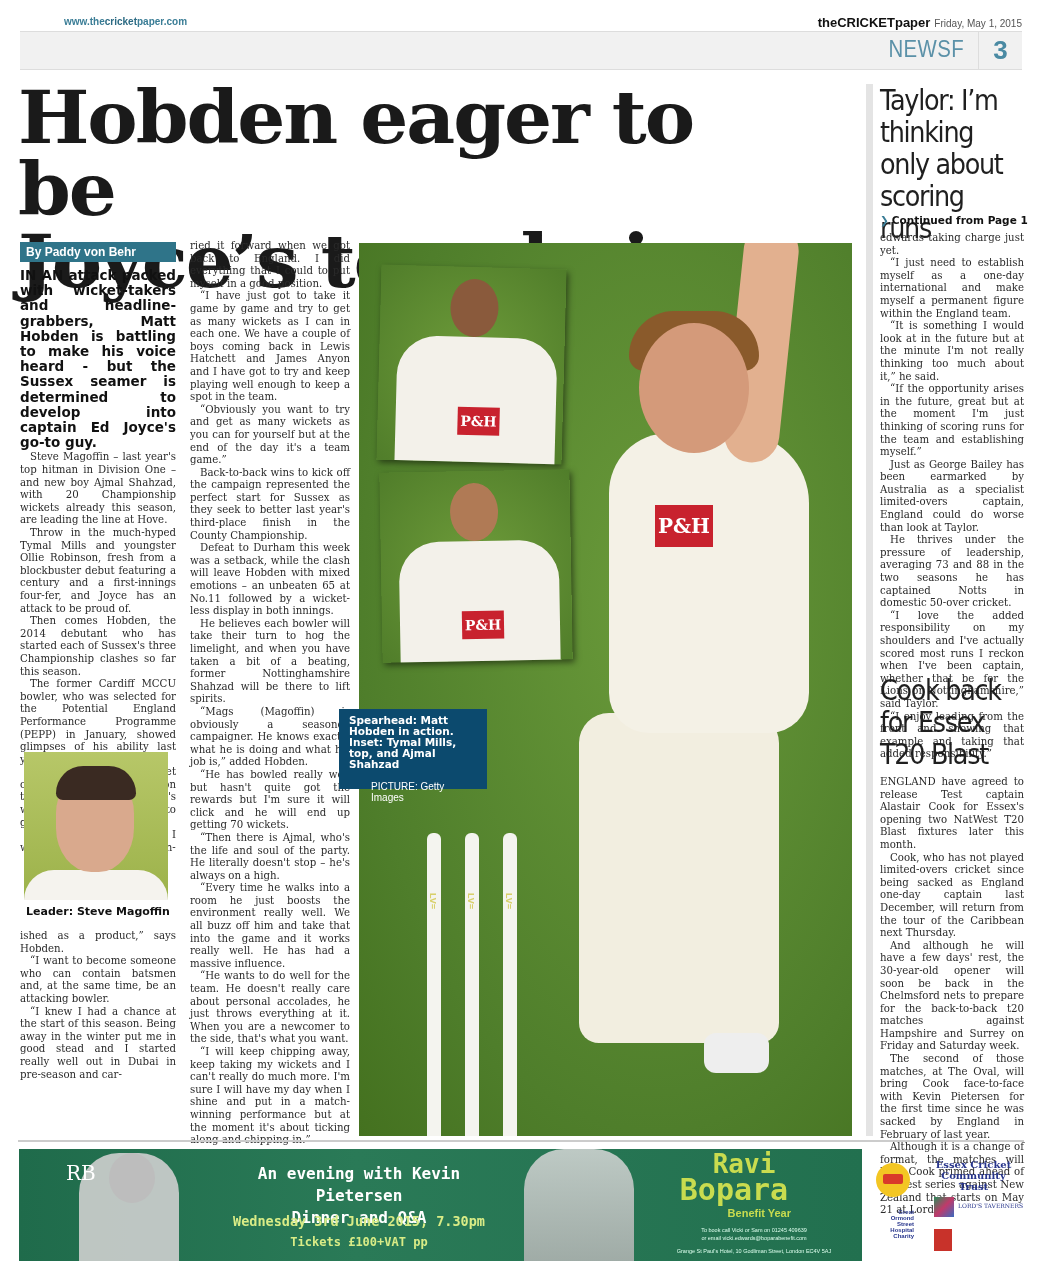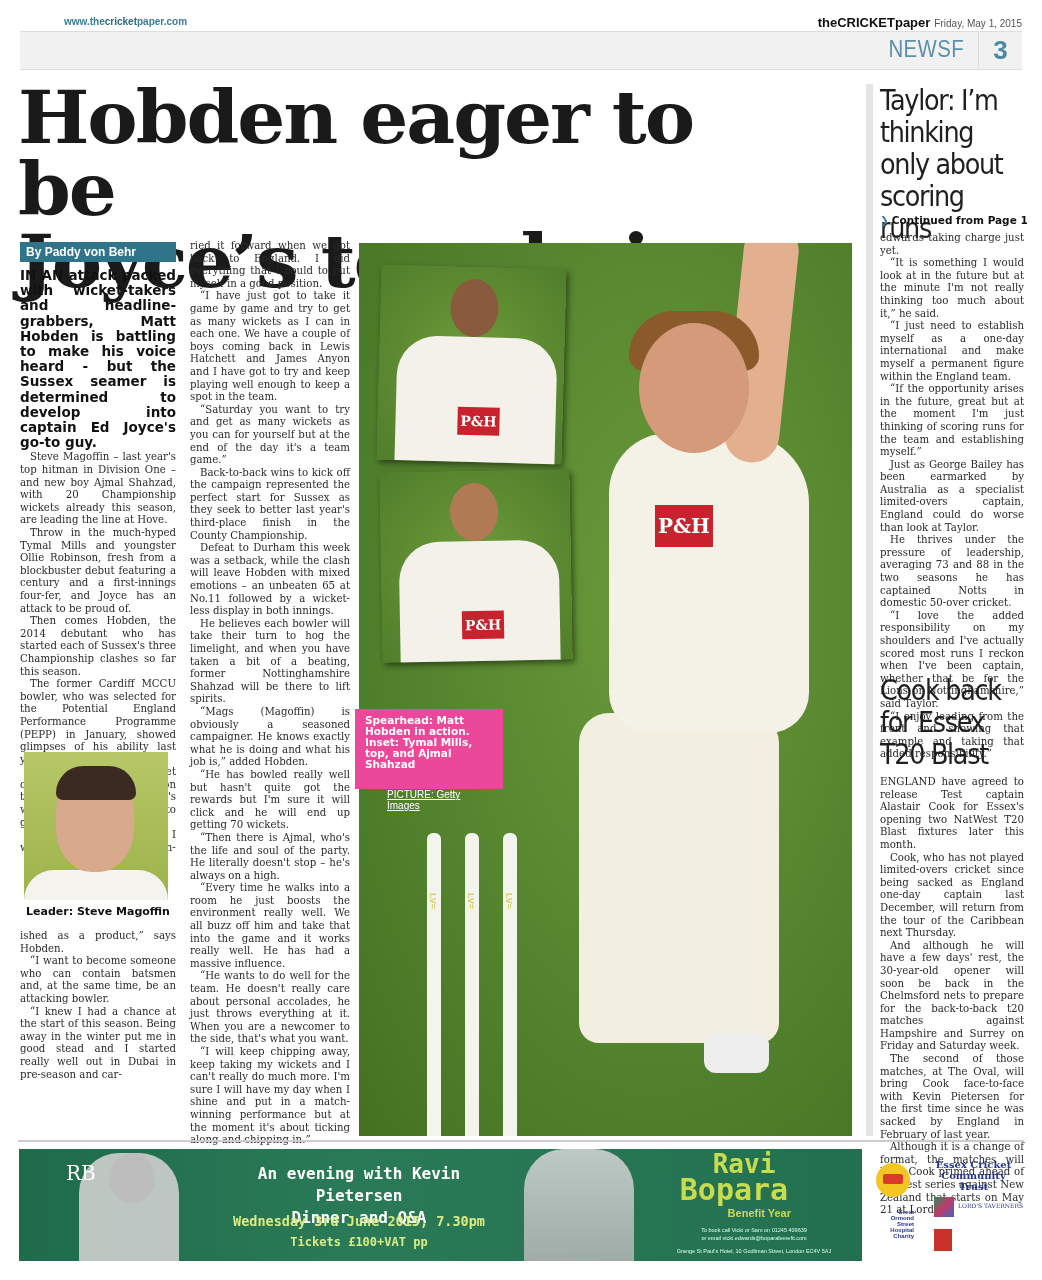--- a/index.html
+++ b/index.html
@@ -50,23 +50,23 @@
   .stump { position: absolute; top: 0; width: 14px; height: 303px; background: #f4f4ef; border-radius: 6px 6px 0 0; }
   .stump span { position: absolute; top: 60px; left: 1px; font: bold 9px "Liberation Sans", sans-serif; color: #d8d06a; writing-mode: vertical-rl; }
 
   .inset { position: absolute; background: radial-gradient(#6e9c3a, #507d2a); box-shadow: 2px 3px 6px rgba(0,0,0,0.5); overflow: hidden; }
   .inset1 { left: 20px; top: 24px; width: 185px; height: 195px; transform: rotate(1.5deg); }
   .inset2 { left: 22px; top: 228px; width: 190px; height: 190px; transform: rotate(-1deg); }
   .inset .shirt { position: absolute; left: 18px; top: 70px; width: 160px; height: 140px; background: #f3f1ea; border-radius: 40px 40px 0 0; }
   .inset .head { position: absolute; left: 70px; top: 12px; width: 48px; height: 58px; border-radius: 50%; }
   .inset .logo { position: absolute; left: 80px; top: 140px; width: 42px; height: 28px; background: #c8222e; color: #fff; font: bold 14px "DejaVu Serif", serif; text-align: center; line-height: 28px; }
 
-  .caption-box { position: absolute; left: 355px; top: 709px; width: 148px; height: 80px; background: #ec4899; padding: 6px 18px 0 10px; color: #fff; }
+  .caption-box { position: absolute; left: 339px; top: 709px; width: 148px; height: 80px; background: #0c4a6e; padding: 6px 18px 0 10px; color: #fff; }
   .caption-box .cap-text { font: 900 10.5px/11px "DejaVu Sans", sans-serif; }
-  .caption-box .credit { font: 10px "Liberation Sans", sans-serif; padding-left: 22px; margin-top: 19px; text-decoration: underline; }
+  .caption-box .credit { font: 10px "Liberation Sans", sans-serif; padding-left: 22px; margin-top: 11px; }
 
   .rule-v { position: absolute; left: 866px; top: 84px; width: 7px; height: 1052px; background: #e4e4e4; }
   .right-head { position: absolute; left: 880px; width: 146px; font: 29px/32px "DejaVu Sans", sans-serif; color: #1f1f1f; letter-spacing: -1.5px; transform: scaleX(0.88); transform-origin: left; }
   .rh1 { top: 84px; }
   .rh2 { top: 674px; }
   .continued { position: absolute; left: 880px; top: 214px; font: 900 10.5px "DejaVu Sans", sans-serif; color: #111; }
   .continued .chev { color: #3a7d96; margin-right: 3px; }
 
   .rule-h { position: absolute; left: 18px; top: 1140px; width: 1006px; height: 2px; background: #ccc; }
 
@@ -130,21 +130,21 @@
 
 <div class="col col1b">
   <p class="noindent">ished as a product,” says Hobden.</p>
   <p>“I want to become someone who can contain batsmen and, at the same time, be an attacking bowler.</p>
   <p>“I knew I had a chance at the start of this season. Being away in the winter put me in good stead and I started really well out in Dubai in pre-season and car-</p>
 </div>
 
 <div class="col col2">
   <p class="noindent">ried it forward when we got back to England. I did everything that I could to put myself in a good position.</p>
   <p>“I have just got to take it game by game and try to get as many wickets as I can in each one. We have a couple of boys coming back in Lewis Hatchett and James Anyon and I have got to try and keep playing well enough to keep a spot in the team.</p>
-  <p>“Saturday you want to try and get as many wickets as you can for yourself but at the end of the day it's a team game.”</p>
+  <p>“Obviously you want to try and get as many wickets as you can for yourself but at the end of the day it's a team game.”</p>
   <p>Back-to-back wins to kick off the campaign represented the perfect start for Sussex as they seek to better last year's third-place finish in the County Championship.</p>
   <p>Defeat to Durham this week was a setback, while the clash will leave Hobden with mixed emotions – an unbeaten 65 at No.11 followed by a wicket-less display in both innings.</p>
   <p>He believes each bowler will take their turn to hog the limelight, and when you have taken a bit of a beating, former Nottinghamshire Shahzad will be there to lift spirits.</p>
   <p>“Mags (Magoffin) is obviously a seasoned campaigner. He knows exactly what he is doing and what his job is,” added Hobden.</p>
   <p>“He has bowled really well but hasn't quite got the rewards but I'm sure it will click and he will end up getting 70 wickets.</p>
   <p>“Then there is Ajmal, who's the life and soul of the party. He literally doesn't stop – he's always on a high.</p>
   <p>“Every time he walks into a room he just boosts the environment really well. We all buzz off him and take that into the game and it works really well. He has had a massive influence.</p>
   <p>“He wants to do well for the team. He doesn't really care about personal accolades, he just throws everything at it. When you are a newcomer to the side, that's what you want.</p>
   <p>“I will keep chipping away, keep taking my wickets and I can't really do much more. I'm sure I will have my day when I shine and put in a match-winning performance but at the moment it's about ticking along and chipping in.”</p>
 </div>
@@ -184,22 +184,22 @@
 <div class="caption-box">
   <div class="cap-text">Spearhead: Matt Hobden in action. Inset: Tymal Mills, top, and Ajmal Shahzad</div>
   <div class="credit">PICTURE: Getty Images</div>
 </div>
 
 <div class="rule-v"></div>
 <h2 class="right-head rh1">Taylor: I’m thinking only about scoring runs</h2>
 <div class="continued"><span class="chev">❯</span><span>Continued from Page 1</span></div>
 <div class="col col-right">
   <p class="noindent">edwards taking charge just yet.</p>
+  <p>“I just need to establish myself as a one-day international and make myself a permanent figure within the England team.</p>
   <p>“It is something I would look at in the future but at the minute I'm not really thinking too much about it,” he said.</p>
-  <p>“I just need to establish myself as a one-day international and make myself a permanent figure within the England team.</p>
   <p>“If the opportunity arises in the future, great but at the moment I'm just thinking of scoring runs for the team and establishing myself.”</p>
   <p>Just as George Bailey has been earmarked by Australia as a specialist limited-overs captain, England could do worse than look at Taylor.</p>
   <p>He thrives under the pressure of leadership, averaging 73 and 88 in the two seasons he has captained Notts in domestic 50-over cricket.</p>
   <p>“I love the added responsibility on my shoulders and I've actually scored most runs I reckon when I've been captain, whether that be for the Lions or Nottinghamshire,” said Taylor.</p>
   <p>“I enjoy leading from the front and showing that example and taking that added responsibility.”</p>
 </div>
 
 <h2 class="right-head rh2">Cook back for Essex T20 Blast</h2>
 <div class="col col-right2">
   <p class="noindent">ENGLAND have agreed to release Test captain Alastair Cook for Essex's opening two NatWest T20 Blast fixtures later this month.</p>

